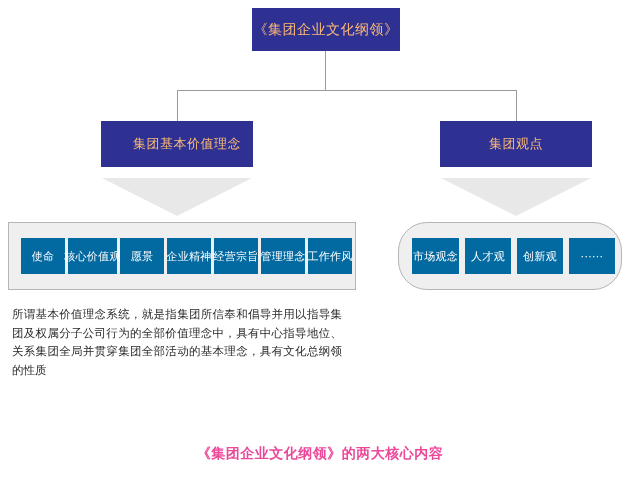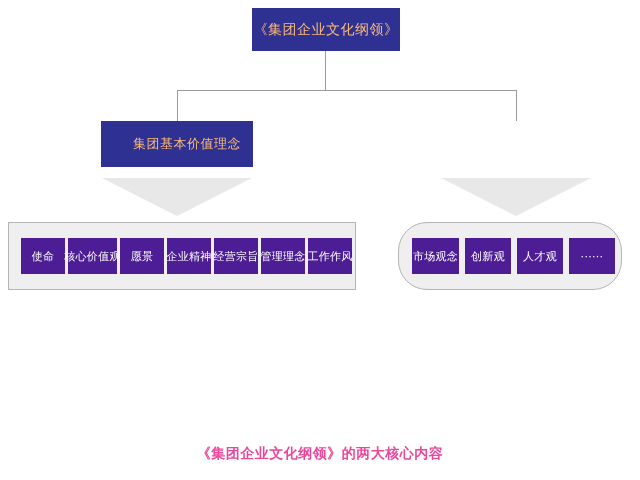--- a/index.html
+++ b/index.html
@@ -105,21 +105,21 @@
   #panel-right {
     left: 398px;
     top: 222px;
     width: 224px;
     height: 68px;
     padding-left: 13px;
     border-radius: 29px;
   }
 
   .chip {
-    background: #4c1d95;
+    background: #0369a1;
     color: #ffffff;
     font-size: 11px;
     height: 36px;
     display: flex;
     align-items: center;
     justify-content: center;
     box-sizing: border-box;
     margin-right: 3px;
     white-space: nowrap;
     letter-spacing: 0.3px;
@@ -161,38 +161,40 @@
 
   <div class="blue-box" id="root-box">《集团企业文化纲领》</div>
 
   <div class="conn" id="conn-vert-top"></div>
   <div class="conn" id="conn-horiz"></div>
   <div class="conn" id="conn-vert-left"></div>
   <div class="conn" id="conn-vert-right"></div>
 
   <div class="blue-box" id="node-left-box">集团基本价值理念</div>
 
+  <div class="blue-box" id="node-right-box">集团观点</div>
 
   <div class="arrow-down" id="arrow-left"></div>
   <div class="arrow-down" id="arrow-right"></div>
 
   <div class="panel" id="panel-left">
     <div class="chip">使命</div>
     <div class="chip">核心价值观</div>
     <div class="chip">愿景</div>
     <div class="chip">企业精神</div>
     <div class="chip">经营宗旨</div>
     <div class="chip">管理理念</div>
     <div class="chip">工作作风</div>
   </div>
 
   <div class="panel" id="panel-right">
     <div class="chip">市场观念</div>
+    <div class="chip">人才观</div>
     <div class="chip">创新观</div>
-    <div class="chip">人才观</div>
     <div class="chip">······</div>
   </div>
 
+  <div class="para" id="para-left">所谓基本价值理念系统，就是指集团所信奉和倡导并用以指导集团及权属分子公司行为的全部价值理念中，具有中心指导地位、关系集团全局并贯穿集团全部活动的基本理念，具有文化总纲领的性质</div>
 
 
   <div id="caption">《集团企业文化纲领》的两大核心内容</div>
 
 </div>
 
 </body></html>

